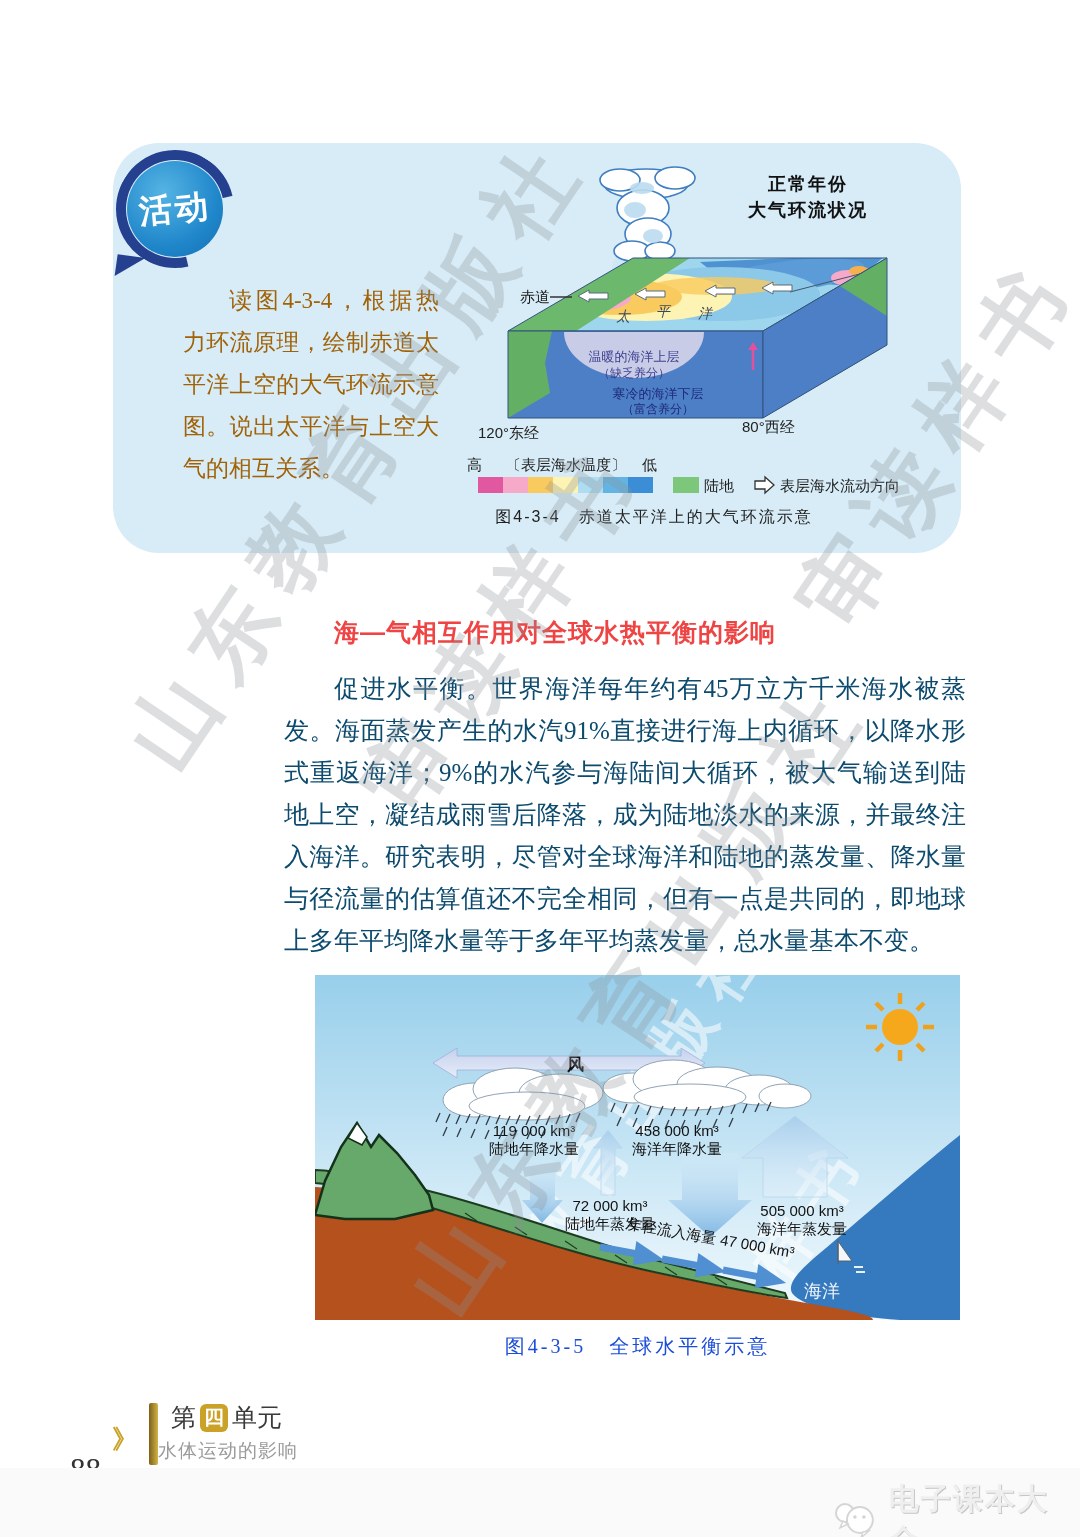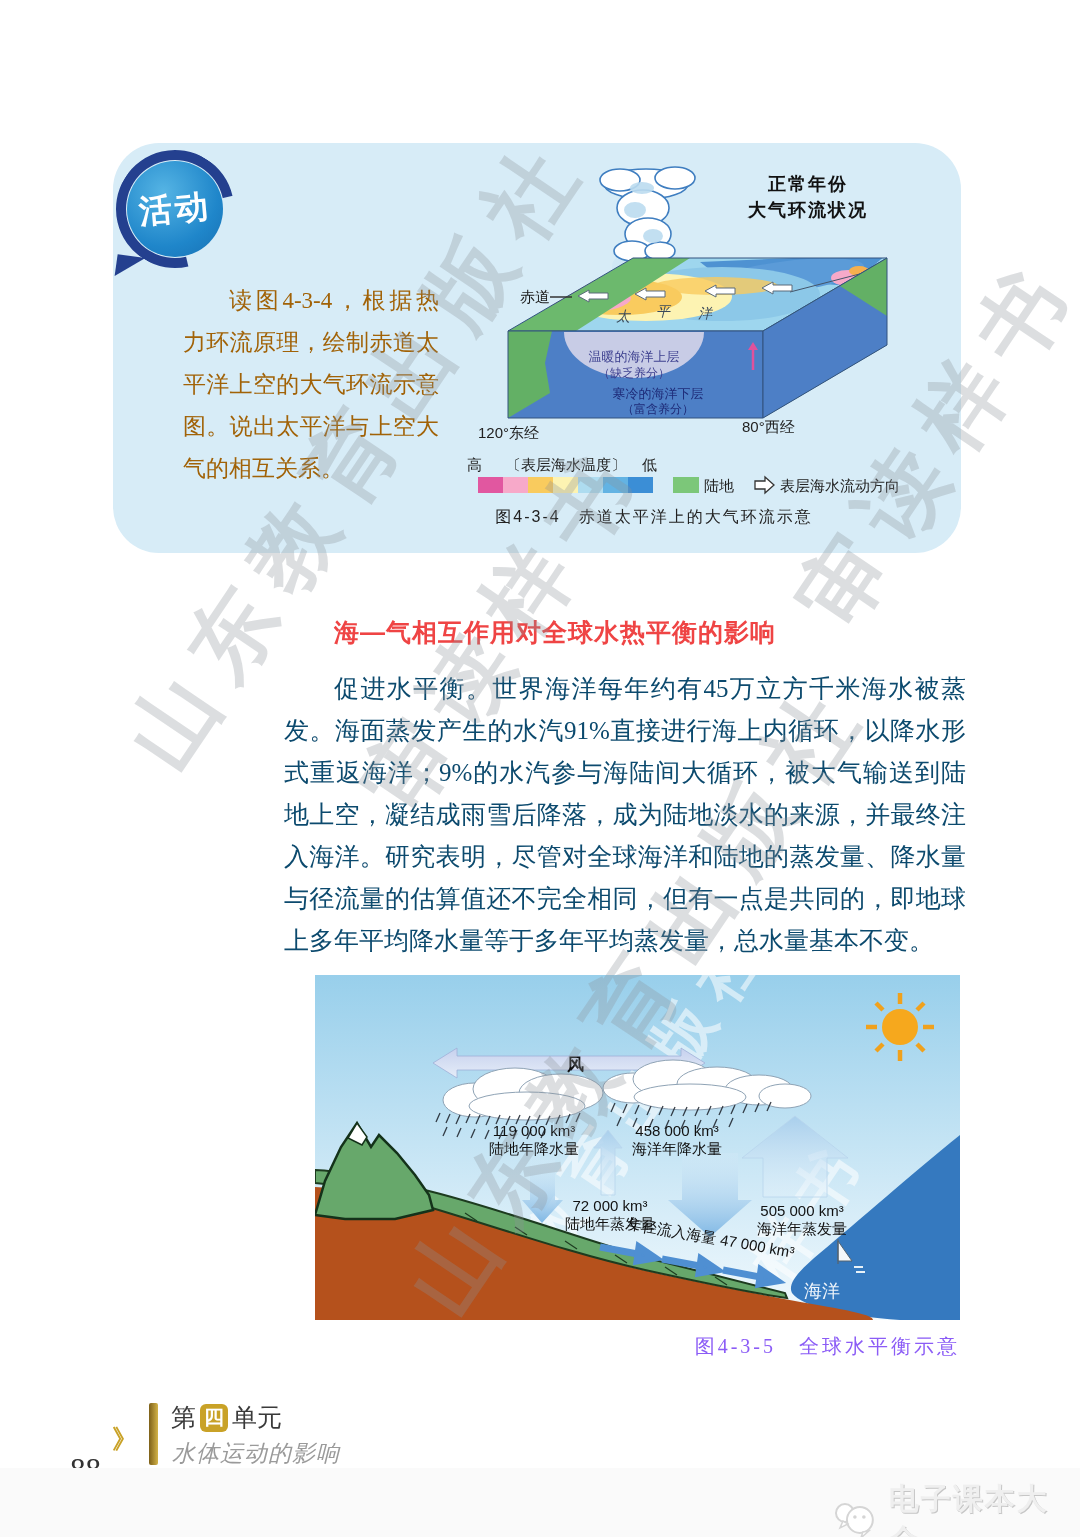--- a/index.html
+++ b/index.html
@@ -26,35 +26,35 @@
       font-size:33px;letter-spacing:3px;transform:rotate(-5deg);}
 
   .activity-text{left:183px;top:280px;width:256px;font-size:23px;line-height:42px;
       color:#a16207;text-align:justify;text-indent:2em;}
 
   .sec-heading{left:334px;top:616px;font-family:"Liberation Sans",sans-serif;font-weight:bold;
       font-size:25px;color:#ef4444;letter-spacing:1px;}
   .body-par{left:284px;top:668px;width:682px;font-size:25px;line-height:42px;
       text-align:justify;text-indent:2em;color:#0c4a6e;}
 
-  .fig5-caption{left:315px;top:1333px;width:645px;text-align:right;font-size:20px;
-      color:#8b5cf6;letter-spacing:3px;}
+  .fig5-caption{left:315px;top:1333px;width:645px;text-align:center;font-size:20px;
+      color:#1d4ed8;letter-spacing:3px;}
 
   
   .page-num{left:70px;top:1418px;font-size:31px;color:#333;margin-top:34px;}
   .chevrons{left:112px;top:1422px;font-size:26px;font-weight:bold;color:#c9a227;
       font-family:"Liberation Sans",sans-serif;}
   .unit-bar{left:149px;top:1403px;width:9px;height:62px;border-radius:2px;
       background:linear-gradient(90deg,#7d6019,#d3b348);}
   .unit-line1{left:171px;top:1401px;font-family:"Liberation Sans",sans-serif;font-size:25px;
       color:#3a3a3a;display:flex;align-items:center;gap:4px;}
   .unit-num{display:inline-flex;width:28px;height:28px;background:#c9a227;border-radius:6px;
       color:#fff;font-size:20px;font-weight:bold;align-items:center;justify-content:center;}
-  .unit-line2{left:172px;top:1438px;font-family:"Liberation Sans",sans-serif;
-      font-size:23px;color:#9a9a9a;letter-spacing:1px;font-style:italic;}
+  .unit-line2{left:158px;top:1438px;font-family:"Liberation Sans",sans-serif;
+      font-size:19px;color:#9a9a9a;letter-spacing:1px;}
 
   .bottom-band{left:0;top:1468px;width:1080px;height:69px;background:#fafafa;}
   .brand{left:833px;top:1479px;display:flex;align-items:center;gap:10px;}
   .brand-text{font-family:"Liberation Sans",sans-serif;font-size:30px;font-weight:bold;
       color:#efefef;text-shadow:1px 1px 0 #c6c6c6;letter-spacing:2px;}
 
   svg text{font-family:"Liberation Sans",sans-serif;}
 </style>
 </head>
 <body>

